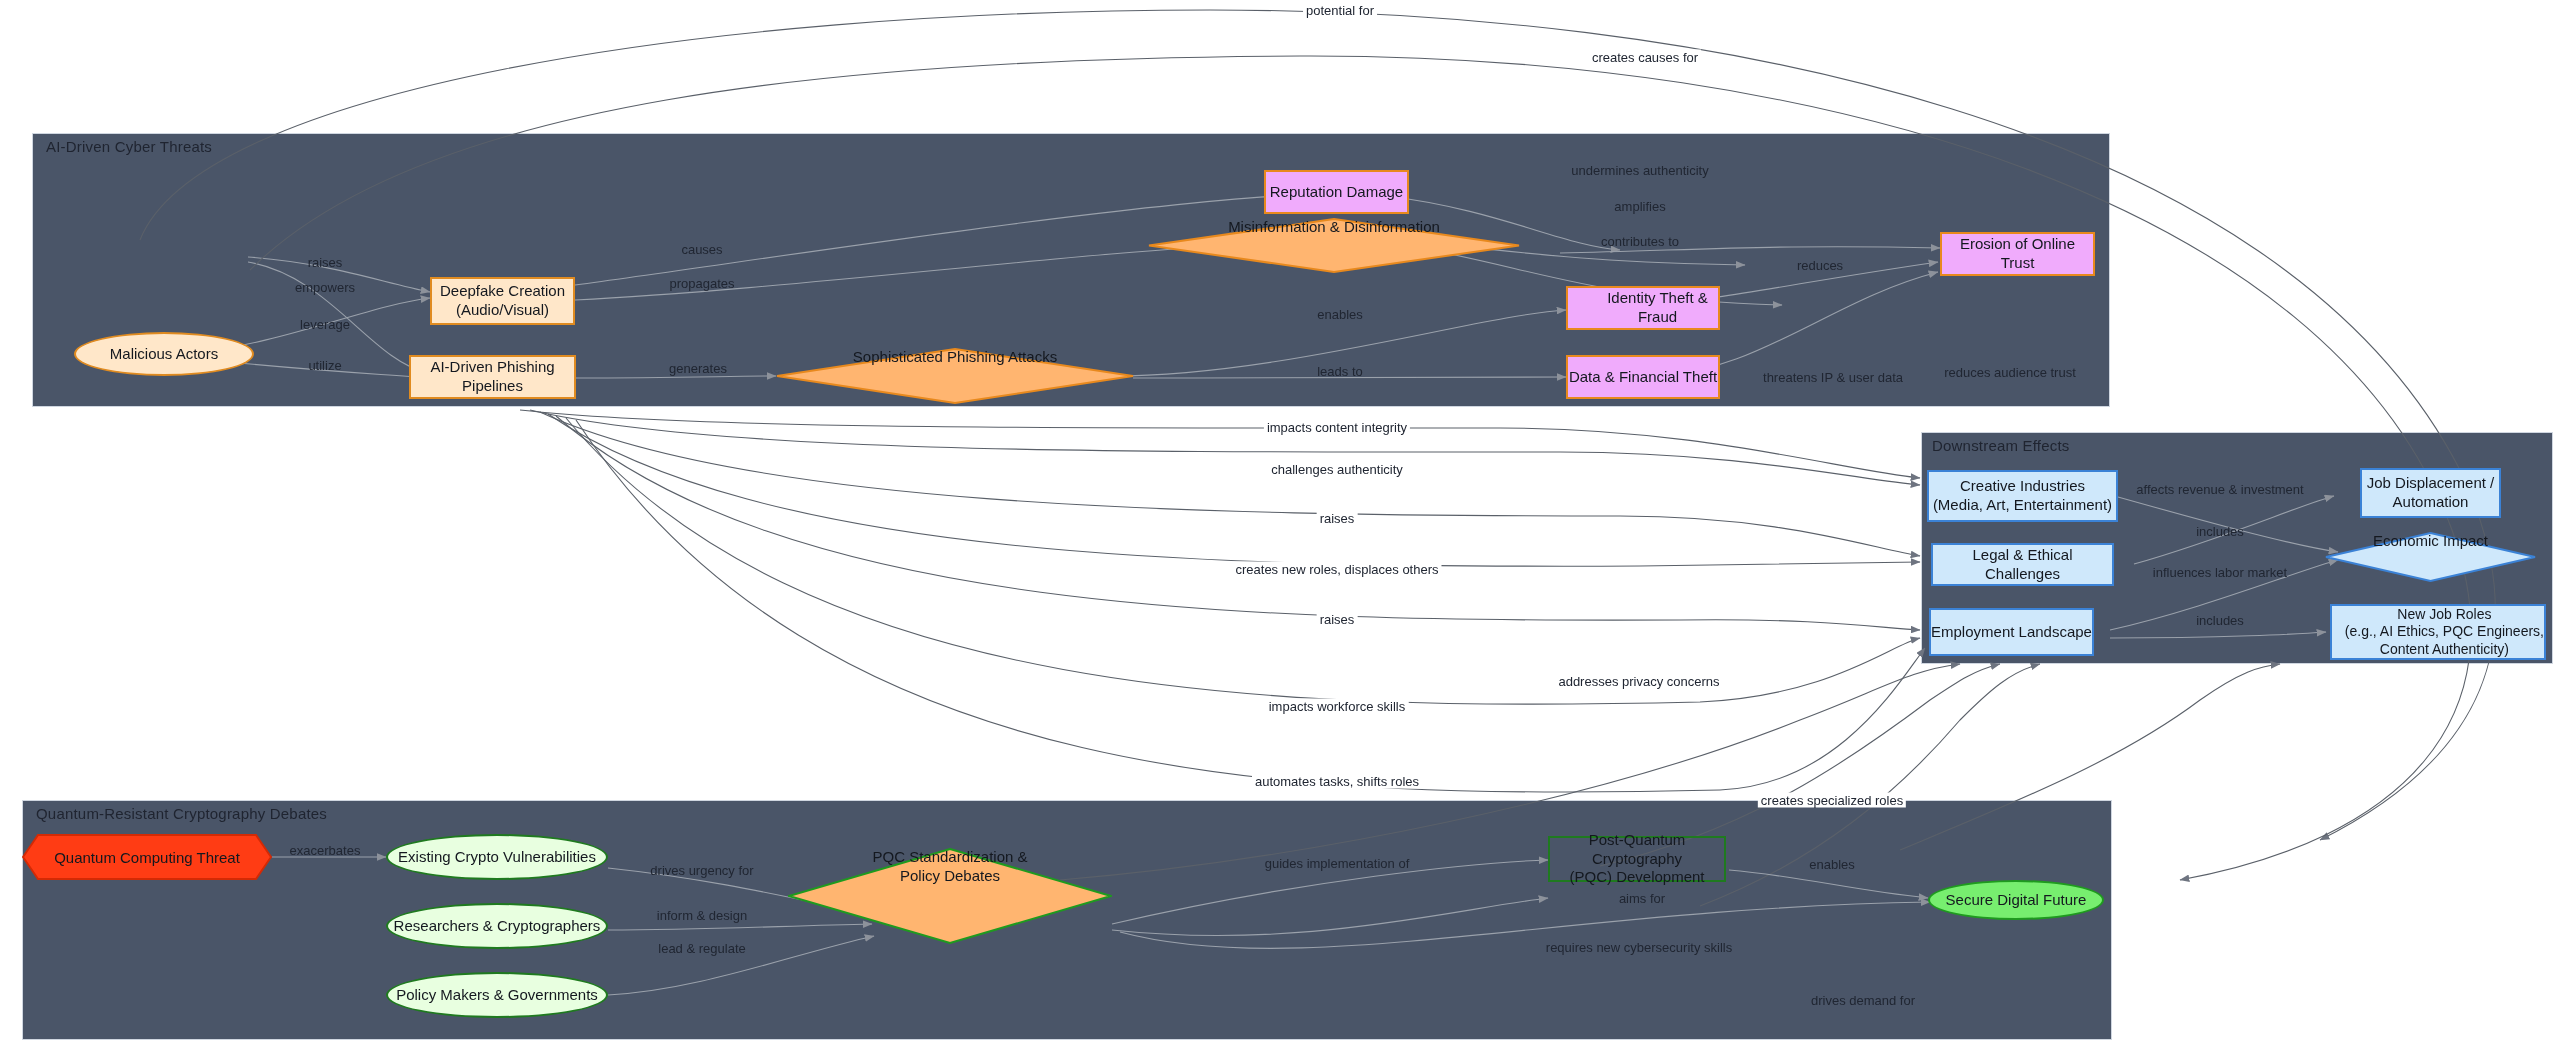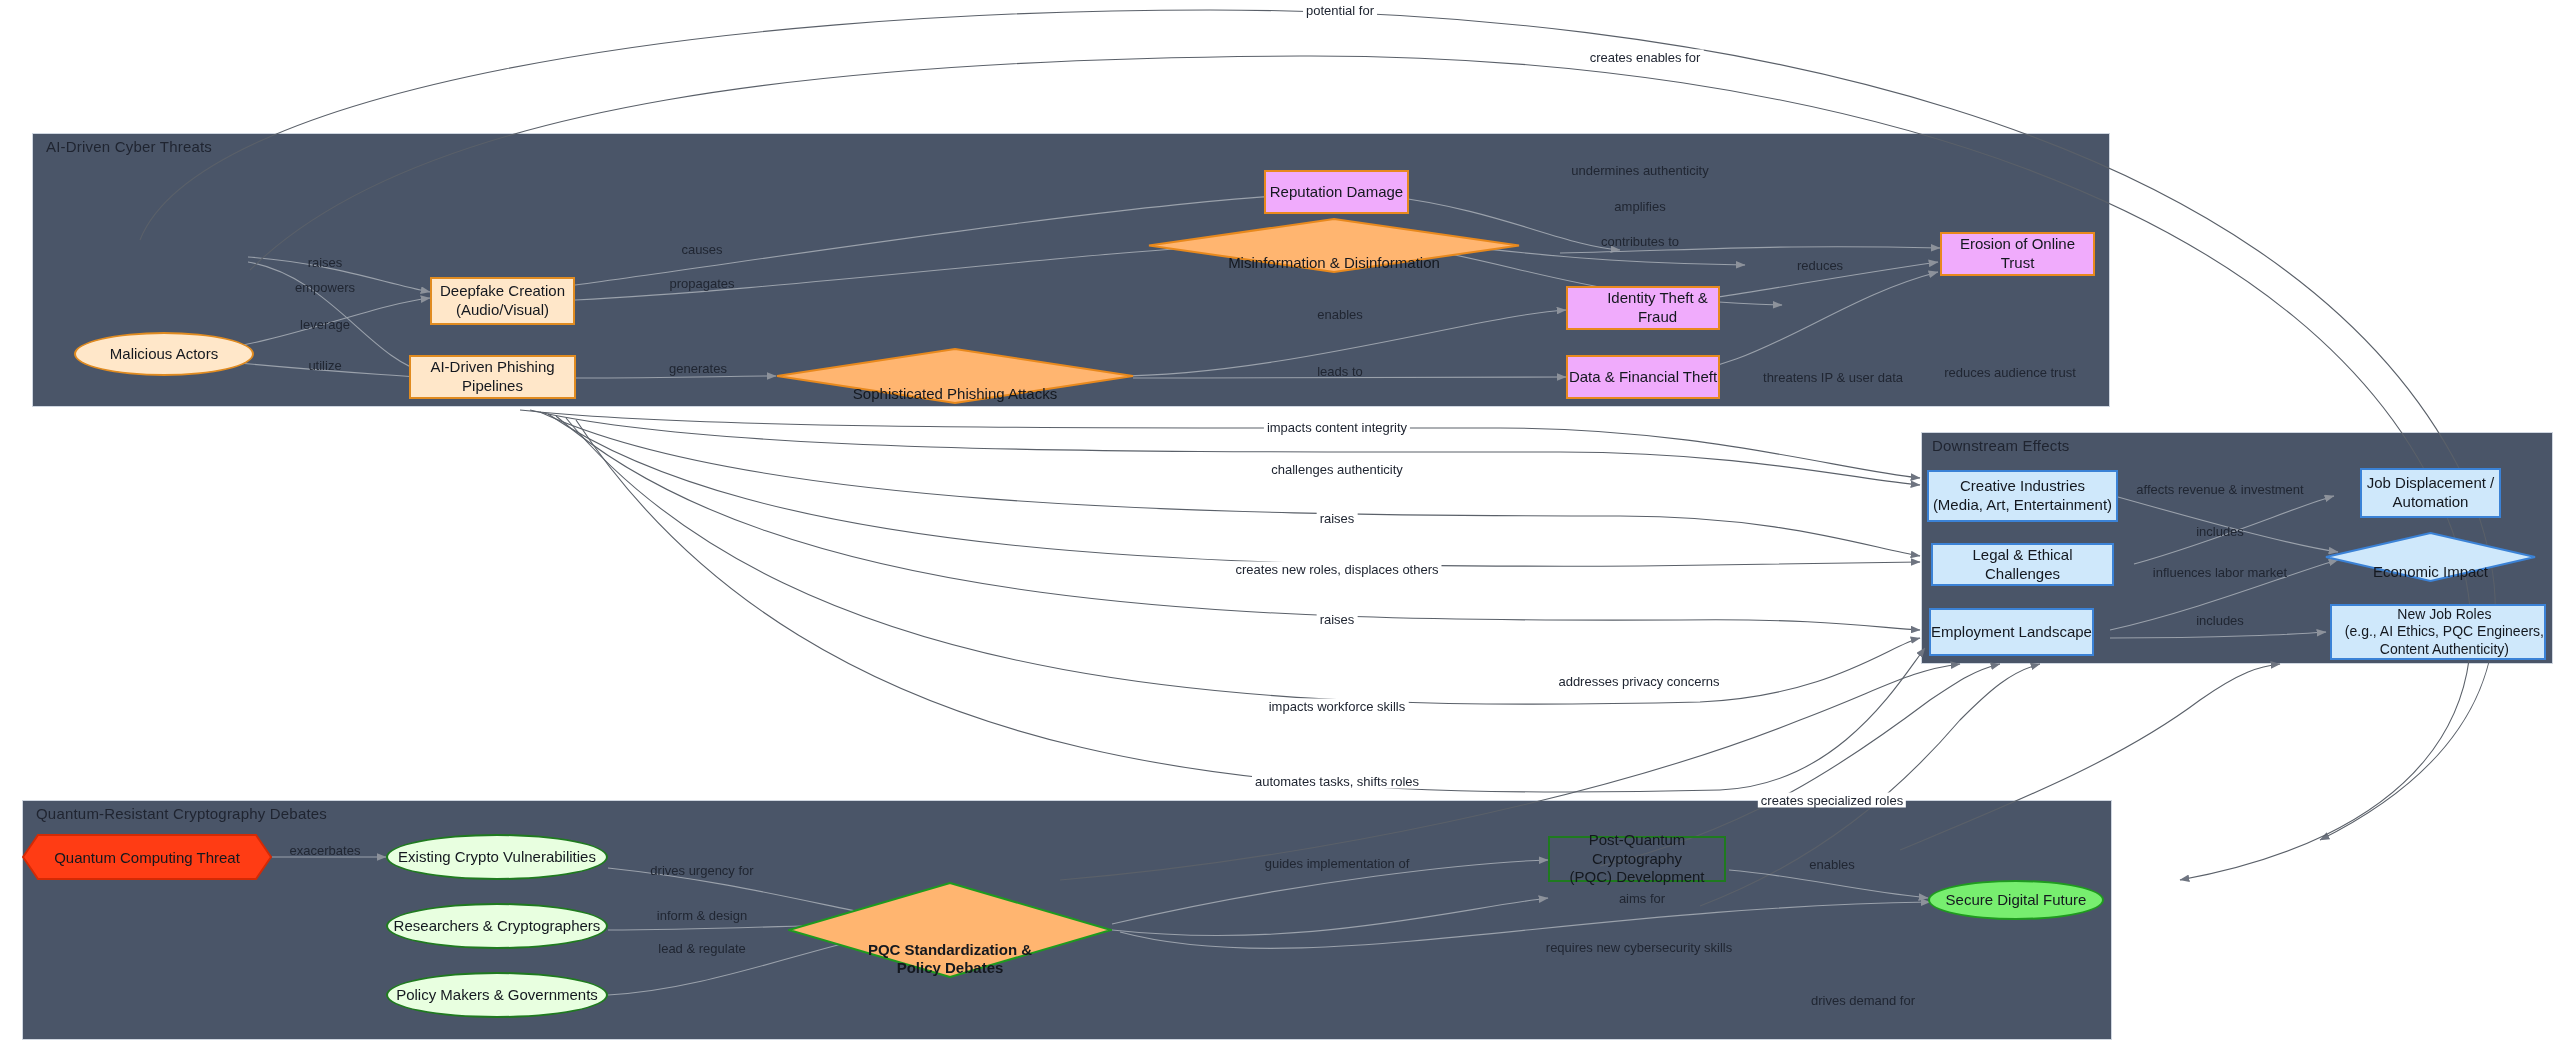--- a/index.html
+++ b/index.html
@@ -12,21 +12,21 @@
   .cluster{position:absolute;background:#4a5568;border:1px solid #cfd6e0;box-sizing:border-box;}
   .cluster-title{position:absolute;font-size:15px;color:#1f2430;letter-spacing:.2px;}
 
   
   .node{position:absolute;box-sizing:border-box;display:flex;align-items:center;
         justify-content:center;text-align:center;color:#14181f;line-height:1.25;
         font-size:15px;z-index:5;}
   .rect{border-width:2px;border-style:solid;}
   .ellipse{border-width:2px;border-style:solid;border-radius:50%;}
   .subroutine{border-width:2px;border-style:solid;}
-  .diamond-wrap{position:absolute;z-index:5;display:flex;align-items:flex-end;justify-content:center;}
+  .diamond-wrap{position:absolute;z-index:5;display:flex;align-items:flex-start;justify-content:center;}
   .diamond-shape{position:absolute;left:0;top:0;width:100%;height:100%;}
   .diamond-label{position:relative;text-align:center;color:#14181f;font-size:15px;line-height:1.25;z-index:2;}
   .hex-wrap{position:absolute;z-index:5;display:flex;align-items:center;justify-content:center;}
   .hex-shape{position:absolute;left:0;top:0;width:100%;height:100%;}
   .hex-label{position:relative;text-align:center;color:#14181f;font-size:15px;z-index:2;}
 
   
   .o-fill{background:#f0abfc;border-color:#e8891d;}
   .o-soft{background:#ffe7c9;border-color:#e08b20;}
   .b-fill{background:#cfe8fb;border-color:#3b82d6;}
@@ -194,37 +194,37 @@
   </div>
   <div class="node ellipse g-soft" style="left:386px;top:834px;width:222px;height:46px;">
     <span>Existing Crypto Vulnerabilities</span>
   </div>
   <div class="node ellipse g-soft" style="left:386px;top:903px;width:222px;height:46px;align-items:center;">
     <span>Researchers &amp; Cryptographers</span>
   </div>
   <div class="node ellipse g-soft" style="left:386px;top:972px;width:222px;height:46px;">
     <span>Policy Makers &amp; Governments</span>
   </div>
-  <div class="diamond-wrap" style="left:788px;top:882px;width:324px;height:96px;font-weight:bold;">
+  <div class="diamond-wrap" style="left:788px;top:848px;width:324px;height:96px;">
     <svg class="diamond-shape" viewBox="0 0 324 96" preserveAspectRatio="none">
       <polygon points="162,1 323,48 162,95 1,48" fill="#ffb570" stroke="#1f9a1f" stroke-width="2"></polygon>
     </svg>
     <span class="diamond-label" style="white-space:pre-line;">PQC Standardization &amp;
 Policy Debates</span>
   </div>
   <div class="node rect g-outline" style="left:1548px;top:836px;width:178px;height:46px;">
     <span style="white-space:pre-line;">Post-Quantum Cryptography
 (PQC) Development</span>
   </div>
   <div class="node ellipse" style="left:1928px;top:880px;width:176px;height:40px;background:#77ee6f;border-color:#1f9a1f;">
     <span>Secure Digital Future</span>
   </div>
 
   <div class="elabel onwhite" style="left:1340px;top:10px;">potential for</div>
-  <div class="elabel onwhite" style="left:1645px;top:57px;">creates enables for</div>
+  <div class="elabel onwhite" style="left:1645px;top:57px;">creates causes for</div>
 
   <div class="elabel" style="left:325px;top:262px;">raises</div>
   <div class="elabel" style="left:325px;top:287px;">empowers</div>
   <div class="elabel" style="left:325px;top:324px;">leverage</div>
   <div class="elabel" style="left:325px;top:365px;">utilize</div>
 
   <div class="elabel" style="left:702px;top:249px;">causes</div>
   <div class="elabel" style="left:702px;top:283px;">propagates</div>
   <div class="elabel" style="left:682px;top:368px;margin-left:16px;">generates</div>
 

